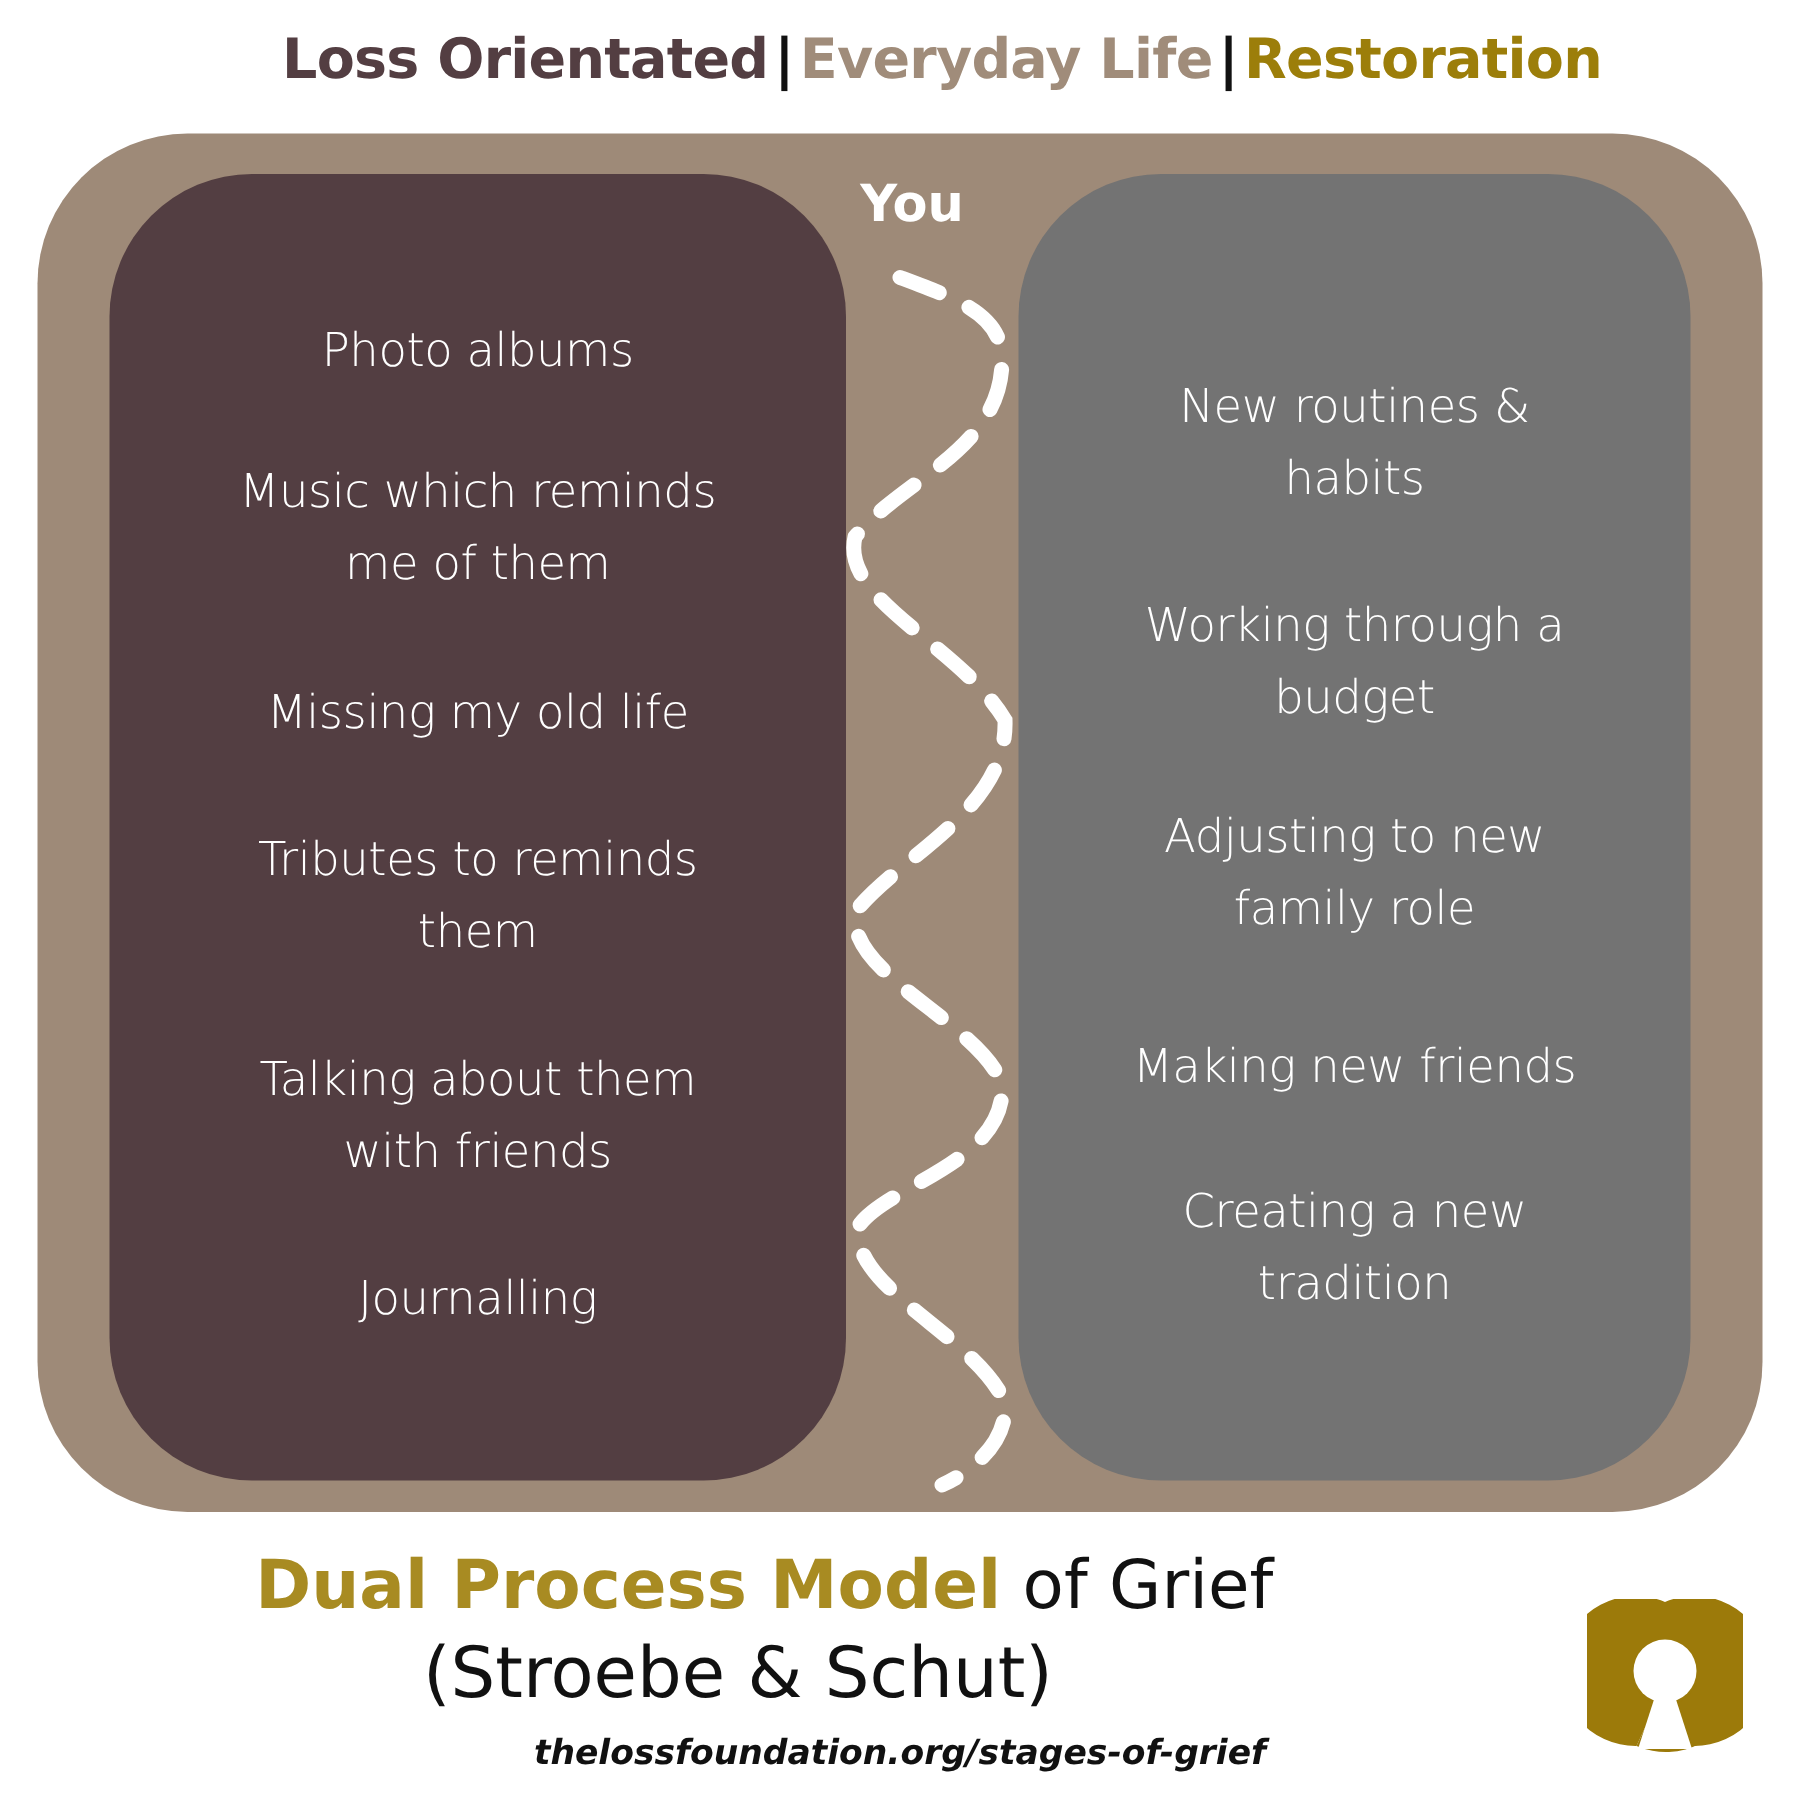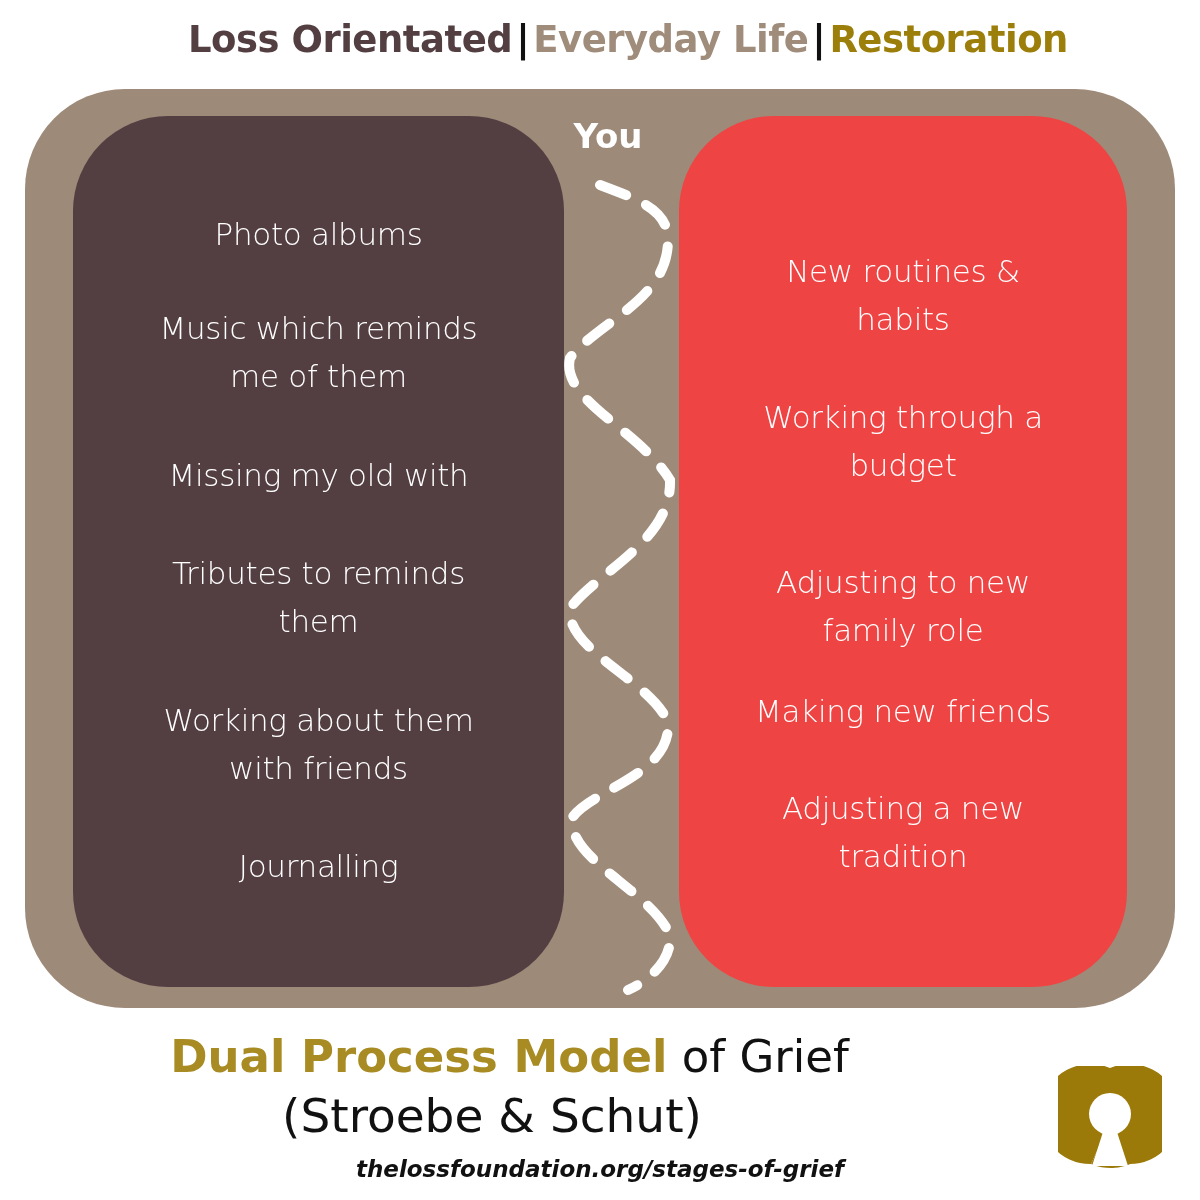--- a/index.html
+++ b/index.html
@@ -15,21 +15,21 @@
   }
   .header .sep { color:#111111; margin:0 4px; }
   .outer {
     position:absolute; left:25px; top:89px; width:1150px; height:919px;
     border-radius:100px; background:#9E8A78;
   }
   .panel {
     position:absolute; top:116px; height:871px; border-radius:95px;
   }
   .panel.left { left:73px; width:491px; background:#533E42; }
-  .panel.right { left:679px; width:448px; background:#ef4444; }
+  .panel.right { left:679px; width:448px; background:#737373; }
   .panel .items {
     position:absolute; left:0; right:0; text-align:center; color:#ffffff;
     font-family:"DejaVu Sans", sans-serif; font-weight:300; font-size:31px; line-height:48px;
   }
   .panel .item { position:absolute; left:0; right:0; white-space:pre-line; letter-spacing:-0.3px; }
   .you {
     position:absolute; left:548px; top:116px; width:120px; text-align:center;
     color:#ffffff; font-weight:bold; font-size:34px; font-family:"DejaVu Sans", sans-serif;
   }
   .wave { position:absolute; left:0; top:0; width:1200px; height:1200px; pointer-events:none; }
@@ -55,39 +55,39 @@
   <span style="color:#533E42">Loss Orientated</span><span class="sep">|</span><span style="color:#A08C7A">Everyday Life</span><span class="sep">|</span><span style="color:#9C7E0A">Restoration</span>
 </div>
 
 <div class="outer"></div>
 
 <div class="panel left">
   <div class="items">
     <div class="item" style="top:94px">Photo albums</div>
     <div class="item" style="top:188px">Music which reminds
 me of them</div>
-    <div class="item" style="top:335px">Missing my old with</div>
+    <div class="item" style="top:335px">Missing my old life</div>
     <div class="item" style="top:433px">Tributes to reminds
 them</div>
-    <div class="item" style="top:580px">Working about them
+    <div class="item" style="top:580px">Talking about them
 with friends</div>
     <div class="item" style="top:726px">Journalling</div>
   </div>
 </div>
 
 <div class="panel right">
   <div class="items">
     <div class="item" style="top:131px">New routines &amp;
 habits</div>
     <div class="item" style="top:277px">Working through a
 budget</div>
-    <div class="item" style="top:442px">Adjusting to new
+    <div class="item" style="top:418px">Adjusting to new
 family role</div>
     <div class="item" style="top:571px">Making new friends</div>
-    <div class="item" style="top:668px">Adjusting a new
+    <div class="item" style="top:668px">Creating a new
 tradition</div>
   </div>
 </div>
 
 <div class="you">You</div>
 
 <svg class="wave" viewBox="0 0 1200 1200">
   <path d="M600 185
            C 640 200, 668 210, 668 240
            C 668 300, 600 320, 570 358

